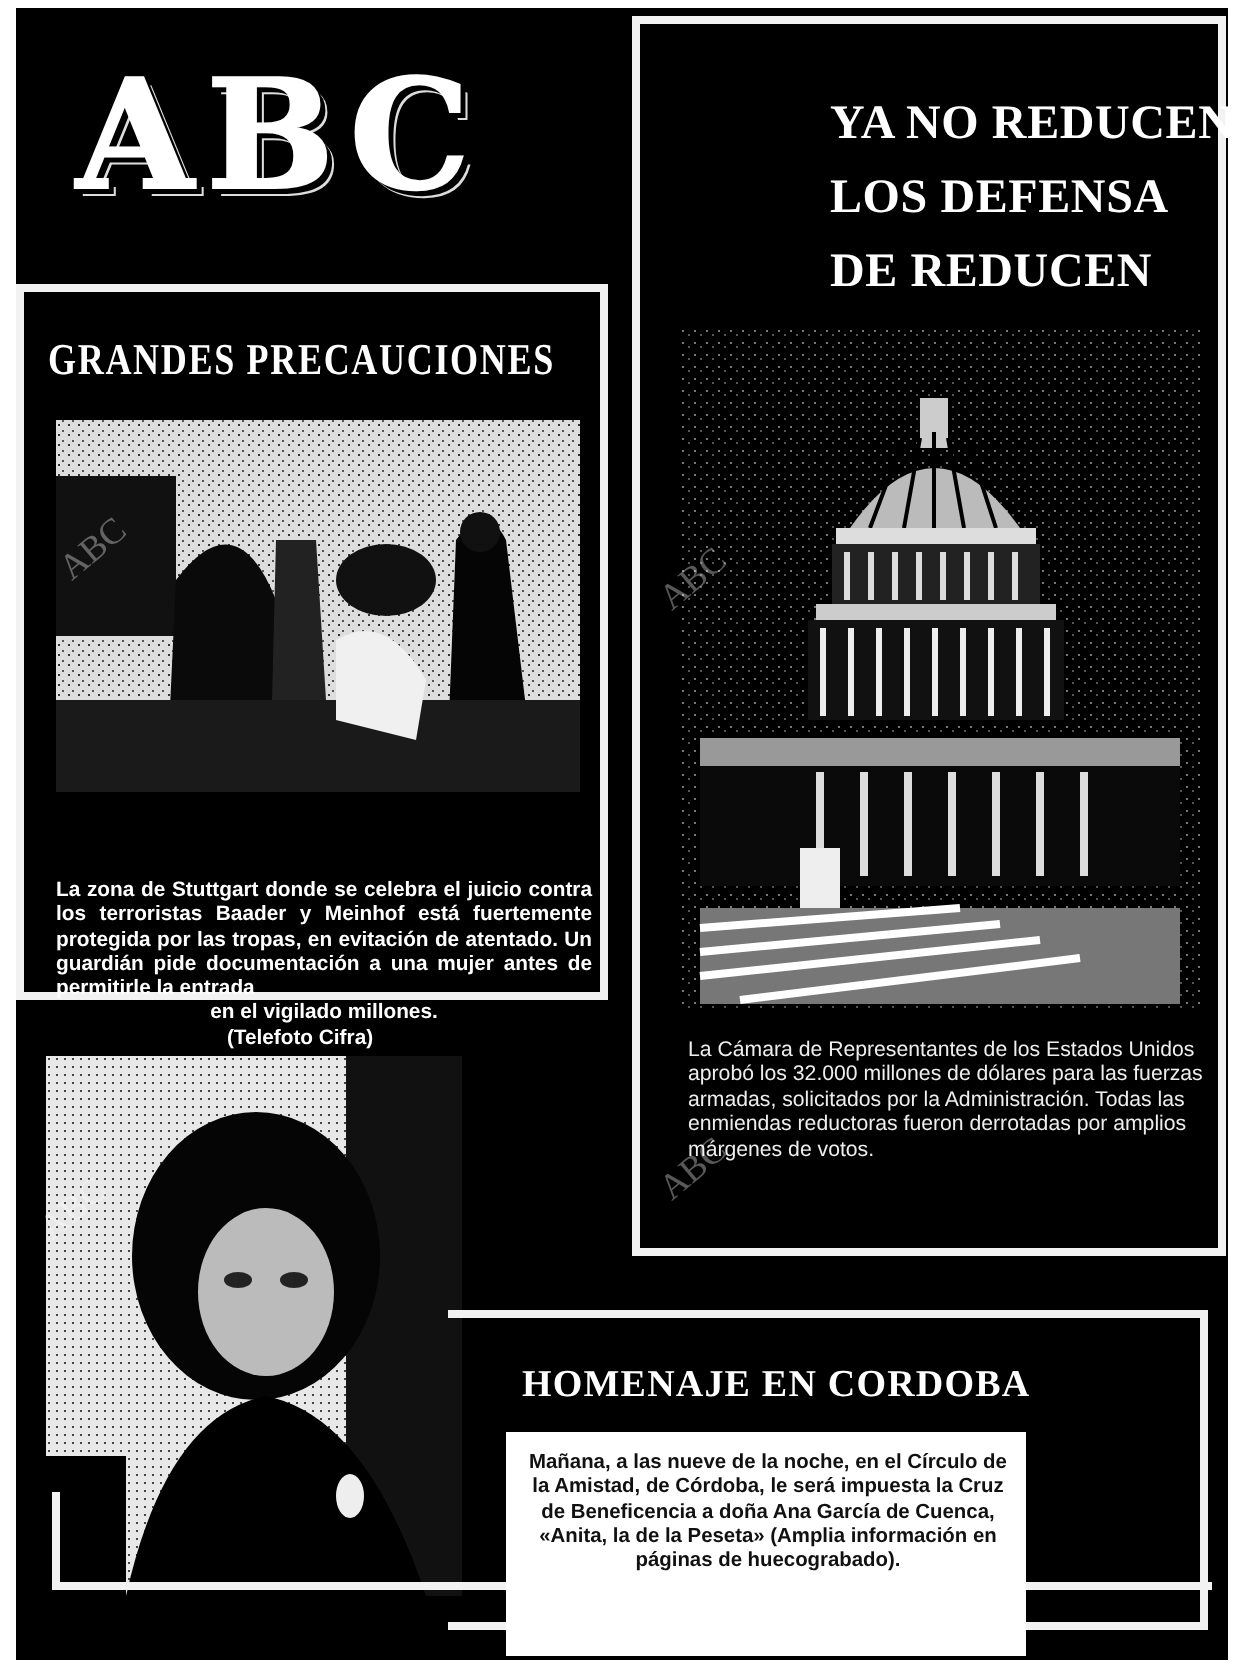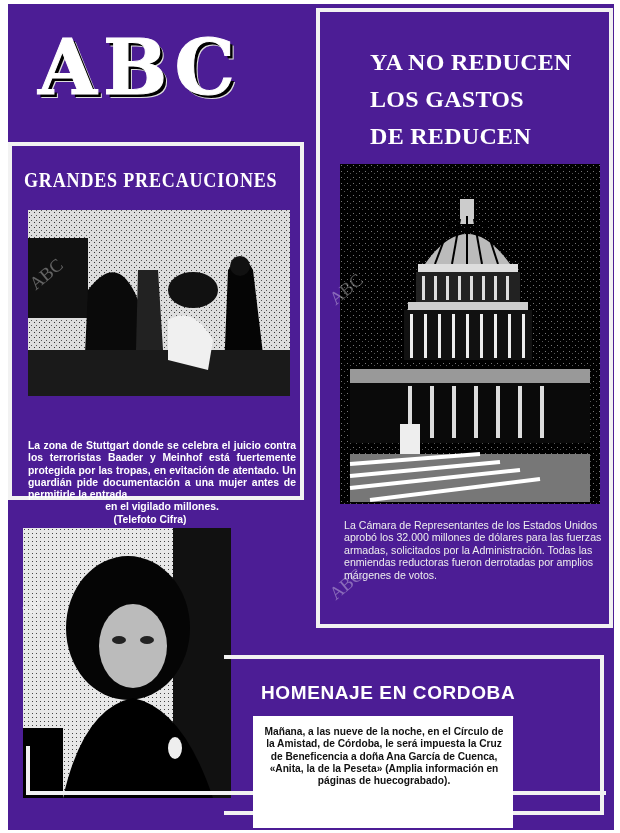--- a/index.html
+++ b/index.html
@@ -1,54 +1,54 @@
 <!DOCTYPE html>
 <html><head>
 <meta charset="utf-8">
 <style>
   html, body { margin:0; padding:0; }
   body { width:620px; height:833px; background:#fff; position:relative; overflow:hidden; font-family:"Liberation Sans", sans-serif; }
-  .page { position:absolute; left:8px; top:4px; width:606px; height:826px; background:#4c1d95; }
+  .page { position:absolute; left:8px; top:4px; width:606px; height:826px; background:#000000; }
   .abs { position:absolute; }
   .white-frame { position:absolute; border:4px solid #f2f2f2; box-sizing:border-box; }
 
   
   .masthead-logo { left:30px; top:26px; font-family:"DejaVu Serif", "Liberation Serif", serif; font-weight:bold; font-size:76px; color:#fff; letter-spacing:6px; line-height:1; -webkit-text-stroke:1px #fff; text-shadow:3px 3px 0 #000, 4px 4px 0 #ddd; }
   .masthead-date { left:27px; top:109px; color:#eee; font-size:11.5px; letter-spacing:1.2px; }
 
   
   .defense-headline { left:362px; top:40px; color:#fff; font-family:"Liberation Serif", serif; font-weight:bold; font-size:24px; line-height:37px; letter-spacing:0.3px; }
-  .defense-headline div { white-space:nowrap; }
+  .defense-headline div { white-space:nowrap;margin-left:45px; }
   .photo { position:absolute; overflow:hidden; }
   .defense-caption { left:336px; top:515px; width:262px; color:#eee; font-size:10.6px; line-height:12.4px; }
 
   
   .gp-title { left:16px; top:163px; width:272px; color:#fff; font-family:"Liberation Serif", serif; font-weight:bold; font-size:22px; letter-spacing:1px; transform:scaleX(0.82); transform-origin:left top; white-space:nowrap; }
   .gp-caption { left:20px; top:396px; width:268px; color:#fff; font-size:10.4px; line-height:12.3px; text-align:justify; font-weight:bold;margin-top:40px; }
   .gp-caption .center { text-align:center; display:block; }
   .gp-caption .credit { text-align:center; display:block; padding-right:24px; }
 
   
-  .hom-title { left:253px; top:678px; color:#fff; font-family:Liberation Sans, sans-serif; font-weight:bold; font-size:19px; letter-spacing:0.6px; white-space:nowrap; }
+  .hom-title { left:253px; top:678px; color:#fff; font-family:Liberation Serif, serif; font-weight:bold; font-size:19px; letter-spacing:0.6px; white-space:nowrap; }
   .hom-box { left:245px; top:712px; width:260px; height:112px; background:#fff; }
   .hom-text { position:absolute; left:8px; top:10px; width:246px; color:#111; font-size:10.2px; line-height:12.3px; font-weight:bold; text-align:center; }
 
   .watermark { position:absolute; color:rgba(255,255,255,0.35); font-family:"Liberation Serif", serif; font-size:18px; transform:rotate(-40deg); }
 </style>
 </head>
 <body>
 
 <div class="page">
 
   <div class="abs masthead-logo">ABC</div>
 
   <div class="white-frame" style="left:308px; top:4px; width:297px; height:620px;"></div>
   <div class="abs defense-headline">
     <div>YA NO REDUCEN</div>
-    <div>LOS GASTOS</div>
+    <div>LOS DEFENSA</div>
     <div>DE REDUCEN</div>
   </div>
   <div class="photo" style="left:332px; top:160px; width:260px; height:340px;">
     <svg width="260" height="340" viewBox="0 0 260 340">
       <defs>
         <pattern id="noise1" width="6" height="6" patternUnits="userSpaceOnUse">
           <rect width="6" height="6" fill="#000"></rect>
           <rect x="1" y="1" width="1" height="1" fill="#777"></rect>
           <rect x="4" y="3" width="1" height="1" fill="#555"></rect>
         </pattern>

